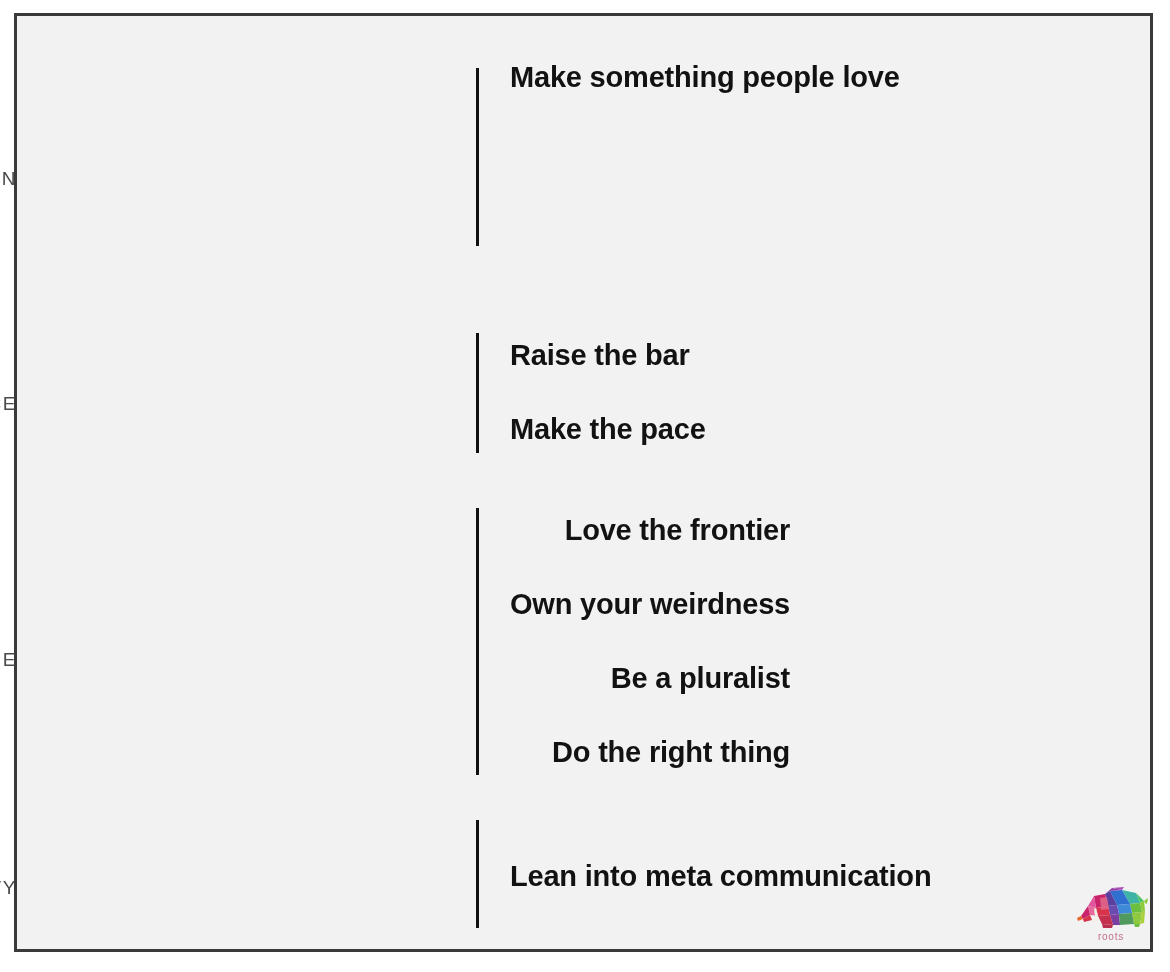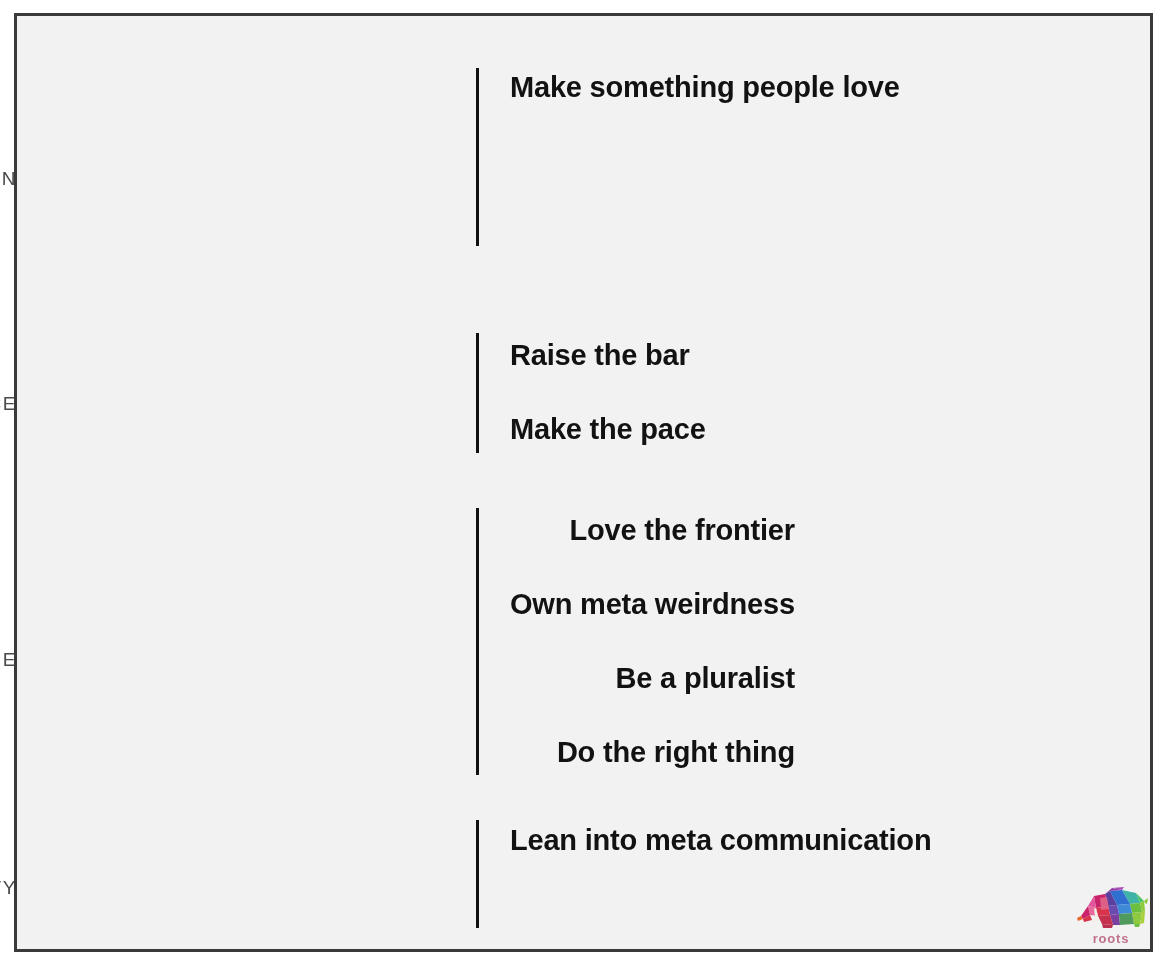--- a/index.html
+++ b/index.html
@@ -69,60 +69,59 @@
     font-size: 29px;
     letter-spacing: -0.2px;
     color: #121212;
     white-space: nowrap;
     line-height: 1;
   }
 
   
   #group-orientation .group-rule { top: 52px;  height: 178px; }
   #group-orientation .group-label { top: 152px; }
-  #group-orientation .group-items { top: 57px; }
+  #group-orientation .group-items { top: 47px; }
   #group-orientation .value-item  { margin-bottom: 45px; }
 
   #group-cadence .group-rule  { top: 317px; height: 120px; }
   #group-cadence .group-label { top: 377px; }
   #group-cadence .group-items { top: 325px; }
   #group-cadence .value-item  { margin-bottom: 45px; }
 
   #group-niche .group-rule  { top: 492px; height: 267px; }
   #group-niche .group-label { top: 633px; }
   #group-niche .group-items { top: 500px; }
   #group-niche .value-item  { margin-bottom: 45px; text-align: right; }
 
   #group-relationality .group-rule  { top: 804px; height: 108px; }
   #group-relationality .group-label { top: 861px; }
   #group-relationality .group-items { top: 810px; }
-  #group-relationality .value-item  { margin-bottom: 45px; }
+  #group-relationality .value-item  { margin-bottom: 45px; margin-top: 36px; }
 
   
   #brand-logo {
     position: absolute;
     left: 1052px;  
     top: 865px;    
     width: 84px;
     height: 66px;
     text-align: center;
   }
   #brand-logo svg {
     display: block;
     width: 74px;
     height: 48px;
     margin: 0 auto;
   }
   #brand-wordmark {
     font-family: "Liberation Sans", sans-serif;
-    font-size: 13px;
+    font-size: 10px;
     letter-spacing: 0.8px;
     color: #c0728c;
     margin-top: 2px;
-    font-weight: bold;
   }
 </style>
 </head>
 <body>
 
 <div id="slide-frame">
 
   <div class="value-group" id="group-orientation">
     <div class="group-label">ORIENTATION</div>
     <div class="group-rule"></div>
@@ -138,21 +137,21 @@
       <div class="value-item">Raise the bar</div>
       <div class="value-item">Make the pace</div>
     </div>
   </div>
 
   <div class="value-group" id="group-niche">
     <div class="group-label">NICHE</div>
     <div class="group-rule"></div>
     <div class="group-items">
       <div class="value-item">Love the frontier</div>
-      <div class="value-item">Own meta weirdness</div>
+      <div class="value-item">Own your weirdness</div>
       <div class="value-item">Be a pluralist</div>
       <div class="value-item">Do the right thing</div>
     </div>
   </div>
 
   <div class="value-group" id="group-relationality">
     <div class="group-label">RELATIONALITY</div>
     <div class="group-rule"></div>
     <div class="group-items">
       <div class="value-item">Lean into meta communication</div>

